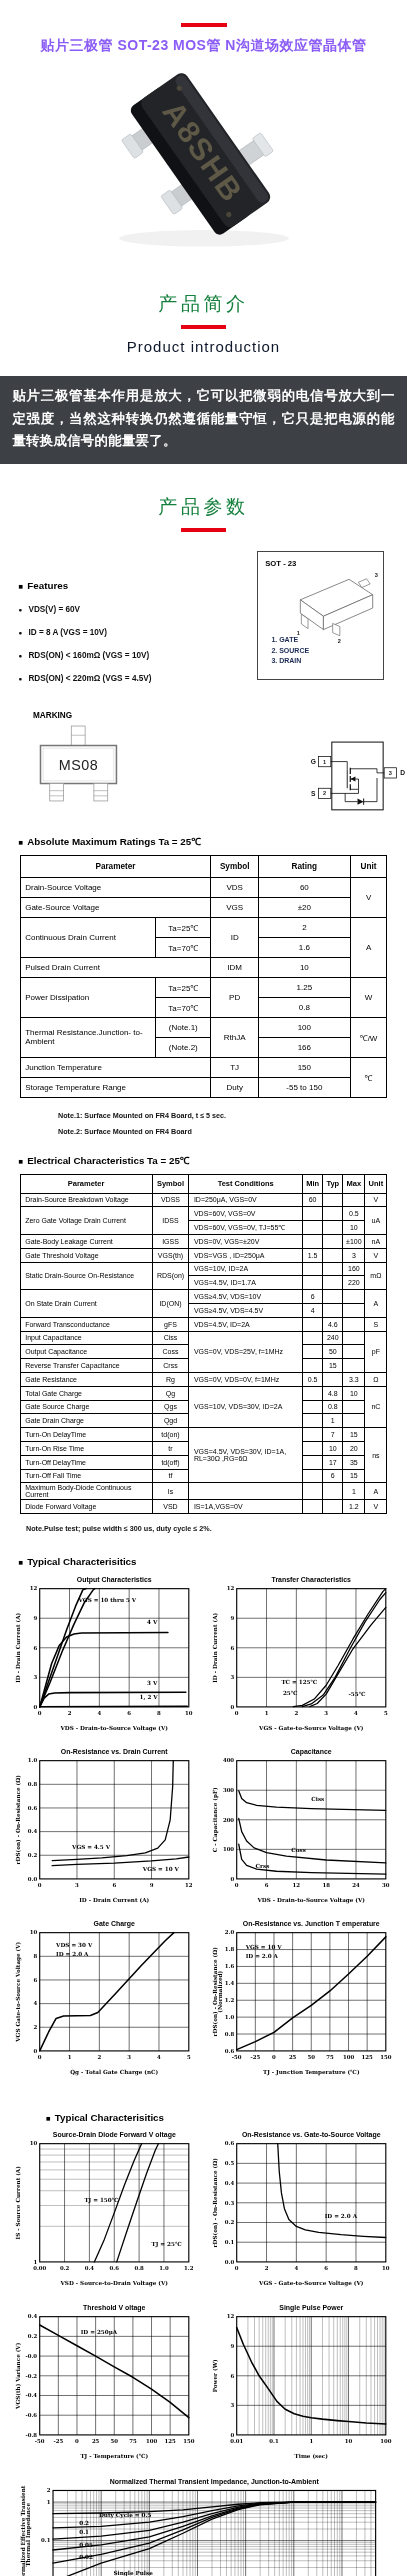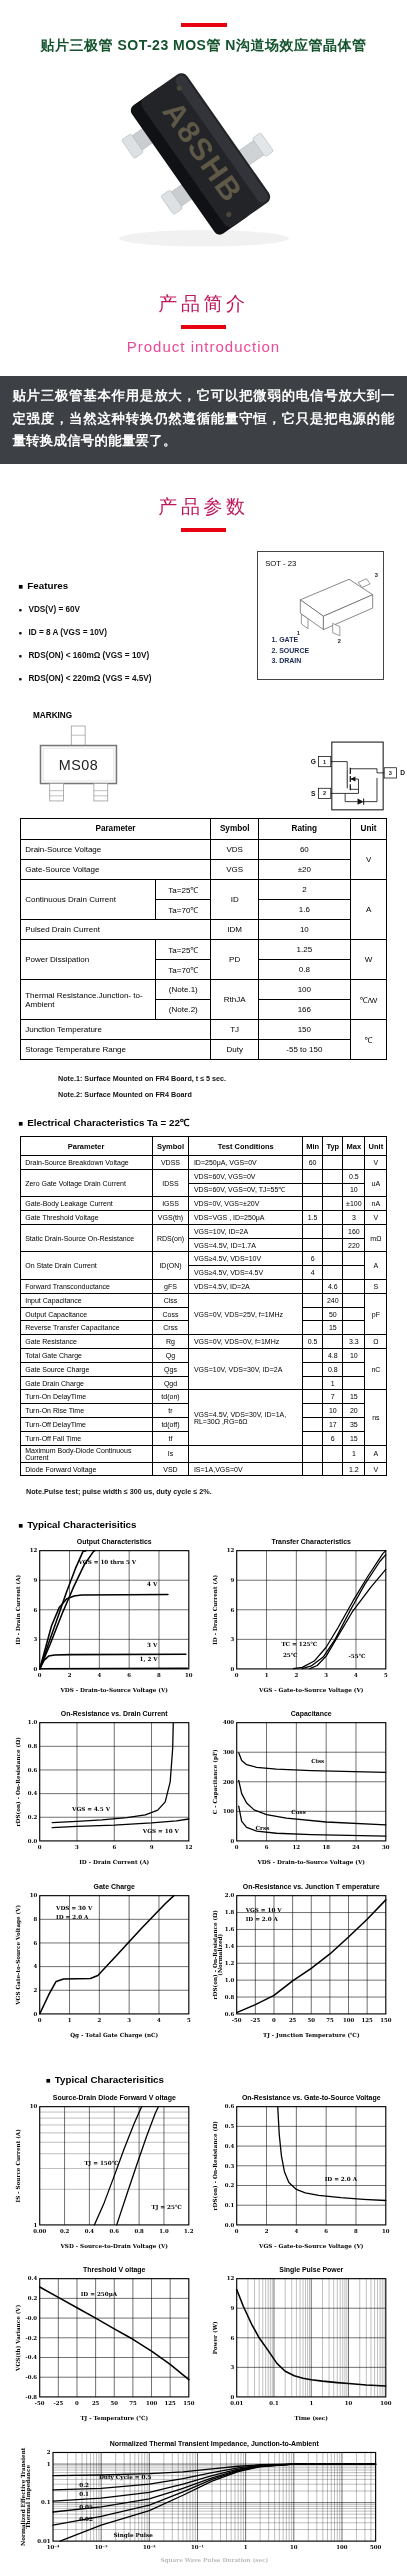--- a/index.html
+++ b/index.html
@@ -1,42 +1,42 @@
 <!DOCTYPE html>
 <html style="font-size:8.2px"><head>
 <meta charset="utf-8">
 <style>
   html,body{margin:0;padding:0;background:#fff;}
   .page{width:407px;margin:0 auto;background:#fff;font-family:"Liberation Sans",sans-serif;color:#000;overflow:hidden;}
   
   .hdr{padding-top:15.5px;text-align:center;}
   .hdr-title{font-size:24px;letter-spacing:4.6px;color:#141414;font-weight:400;font-family:"Liberation Sans",sans-serif;}
   .red-bar{width:46px;height:4.1px;background:#e60012;margin:7.2px auto 0;}
-  .hdr-sub{margin-top:10.3px;font-size:14px;font-weight:700;color:#14532d;letter-spacing:0.5px;}
+  .hdr-sub{margin-top:10.3px;font-size:14px;font-weight:700;color:#8b5cf6;letter-spacing:0.5px;}
   
   .photo-wrap{display:flex;justify-content:center;align-items:center;background:#fff;}
   .photo1{height:206px;}
   
   .sec-head{text-align:center;padding-top:30px;}
-  .sec-zh{font-size:19px;color:#be185d;letter-spacing:3.6px;font-weight:400;}
+  .sec-zh{font-size:19px;color:#15803d;letter-spacing:3.6px;font-weight:400;}
   .sec-bar{width:45px;height:3.6px;background:#e60012;margin:8.2px auto 0;}
-  .sec-en{margin-top:9.3px;font-size:15px;color:#ec4899;letter-spacing:1px;font-weight:400;}
+  .sec-en{margin-top:9.3px;font-size:15px;color:#0f172a;letter-spacing:1px;font-weight:400;}
   
   .intro-box{margin-top:20.6px;background:#3d4045;color:#fff;padding:9.3px 12.4px 11.3px;font-size:13.4px;font-weight:700;line-height:1.68;text-align:justify;letter-spacing:0.3px;}
   
   .ds{padding-top:5.2px;}
   .ds-row1{display:flex;justify-content:space-between;padding:0 23px 0 18.5px;margin-top:14.4px;}
   .feat{padding-top:29px;}
   .ds-h{font-size:9.8px;font-weight:700;color:#000;}
   .ds-h .sq{font-size:7.7px;margin-right:4.1px;}
   .feat-list{list-style:none;margin:5.2px 0 0;padding:0;}
   .feat-list li{margin:14px 0;font-size:8.2px;font-weight:700;color:#111;}
   .feat-list .blt{font-size:6.2px;margin-right:6.2px;}
   .pkg-box{width:125px;height:127px;border:1px solid #444;position:relative;flex-shrink:0;}
-  .pkg-name{position:absolute;top:7.2px;left:7.2px;font-size:7.7px;font-weight:400;}
+  .pkg-name{position:absolute;top:7.2px;left:7.2px;font-size:7.7px;font-weight:700;}
   .pkg-draw{position:absolute;top:15.5px;right:2.1px;}
   .pkg-pins{position:absolute;left:13.4px;bottom:11.3px;list-style:none;margin:0;padding:0;}
   .pkg-pins li{font-size:7px;font-weight:700;color:#1b2a55;margin:3.6px 0;}
   .ds-row2{display:flex;justify-content:space-between;padding:0 0 0 33px;margin-top:13.4px;align-items:flex-start;}
   .marking-blk{width:134px;}
   .marking-title{font-size:8.2px;font-weight:700;}
   .schematic-blk{margin-left:88px;margin-top:28px;}
   .ds-sec-h{margin:17.5px 0 7.2px 18.5px;}
   .tbl-wrap{padding:0 19.6px;}
   table.ds-table{width:100%;border-collapse:collapse;border:1.5px solid #000;table-layout:fixed;}
@@ -183,20 +183,23 @@
           <line x1="80" y1="78" x2="96" y2="78" stroke="#111" stroke-width="1.6"></line>
           <polygon points="80,78 90,73 90,83" fill="#111"></polygon>
           <polyline points="70,106 70,122 94,122" fill="none" stroke="#111" stroke-width="1.6"></polyline>
           <polygon points="94,116 94,128 106,122" fill="#111"></polygon>
           <line x1="106" y1="116" x2="106" y2="128" stroke="#111" stroke-width="2"></line>
           <polyline points="106,122 132,122 132,76" fill="none" stroke="#111" stroke-width="1.6"></polyline>
         </svg>
       </div>
     </div>
 
+    <div class="ds-h ds-sec-h">
+      <span class="sq">■</span><span>Absolute Maximum Ratings Ta = 25℃</span>
+    </div>
     <div class="tbl-wrap">
       <table class="ds-table t-abs">
           <colgroup>
             <col style="width: 37%;">
             <col style="width: 15%;">
             <col style="width: 13%;">
             <col style="width: 25%;">
             <col style="width: 10%;">
           </colgroup>
           <thead>
@@ -270,21 +273,21 @@
             </tr>
           </tbody>
         </table>
     </div>
     <div class="notes">
       <div>Note.1: Surface Mounted on FR4 Board, t ≤ 5 sec.</div>
       <div>Note.2: Surface Mounted on FR4 Board</div>
     </div>
 
     <div class="ds-h ds-sec-h">
-      <span class="sq">■</span><span>Electrical Characteristics Ta = 22℃</span>
+      <span class="sq">■</span><span>Electrical Characteristics Ta = 25℃</span>
     </div>
     <div class="tbl-wrap">
       <table class="ds-table t-elec">
           <colgroup>
             <col style="width: 36%;">
             <col style="width: 10%;">
             <col style="width: 31%;">
             <col style="width: 5.5%;">
             <col style="width: 5.5%;">
             <col style="width: 6%;">

